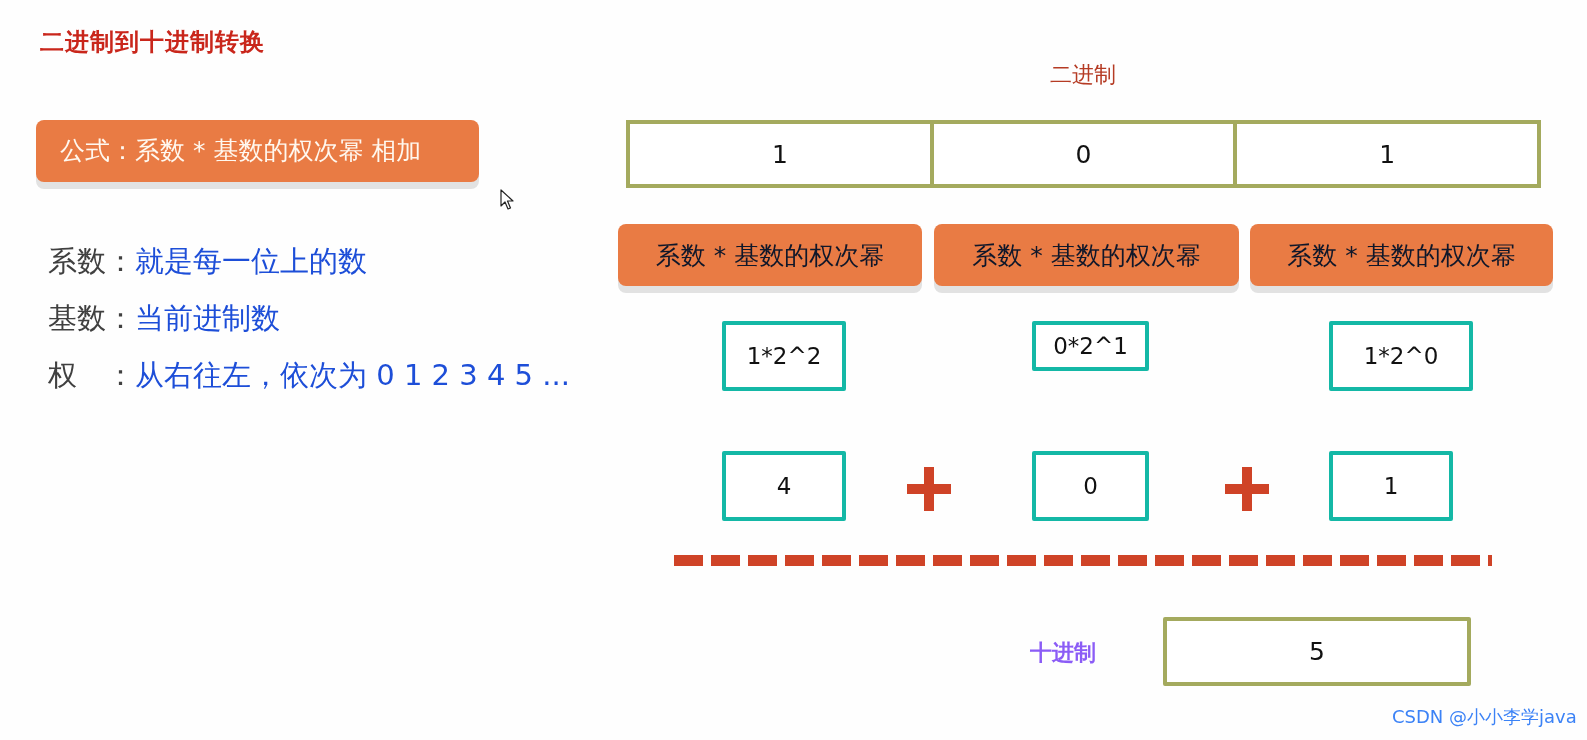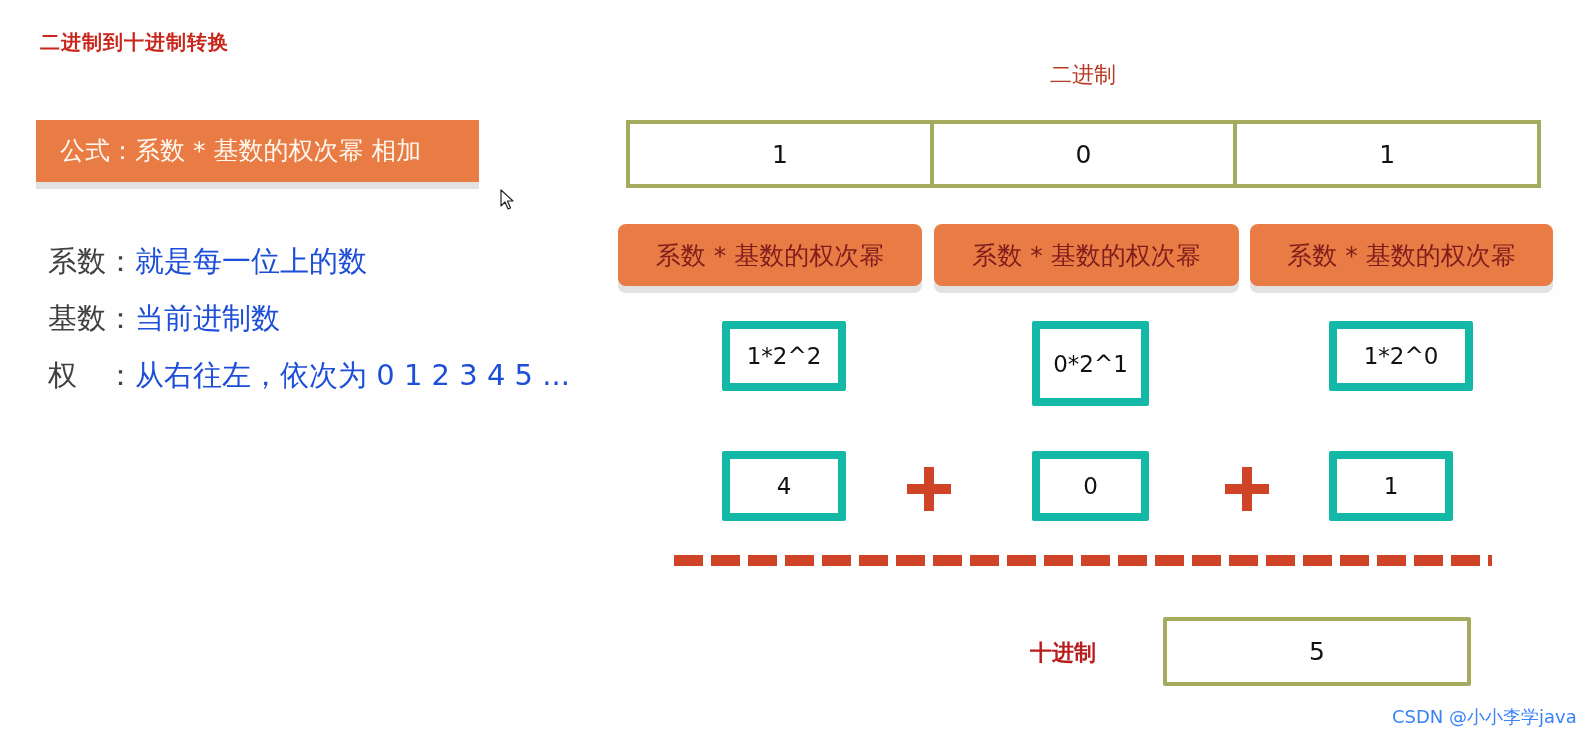--- a/index.html
+++ b/index.html
@@ -12,31 +12,31 @@
       width: 1587px;
       height: 740px;
       overflow: hidden;
       font-family: "DejaVu Sans", "Liberation Sans", sans-serif;
       color: #222;
     }
     .abs { position: absolute; }
 
     .title {
       left: 40px; top: 22px;
-      font-size: 20px; font-weight: bold;
+      font-size: 24px; font-weight: bold;
       color: #c9261b;
       letter-spacing: 1px;
       line-height: 40px;
     }
 
     .formula-box {
       left: 36px; top: 120px;
       width: 443px; height: 62px;
       background: #e97b44;
-      border-radius: 0;
+      border-radius: 8px;
       box-shadow: 0 7px 0 #e2e2e2;
       color: #fff8ef;
       font-size: 25px;
       line-height: 62px;
       padding-left: 24px;
       box-sizing: border-box;
       white-space: nowrap;
     }
 
     .cursor {
@@ -74,28 +74,28 @@
       font-size: 25px; color: #111;
       background: #fff;
     }
     .binary-cell:first-child { margin-left: 0; }
 
     .coef-label {
       top: 224px; height: 62px;
       background: #e97b44;
       border-radius: 8px;
       box-shadow: 0 7px 0 #e2e2e2;
-      color: #7f1d1d;
+      color: #0f172a;
       font-size: 25px;
       display: flex; align-items: center; justify-content: center;
       white-space: nowrap;
     }
 
     .gray-box {
-      border: 8px solid #14b8a6;
+      border: 4px solid #14b8a6;
       background: #fff;
       box-sizing: border-box;
       display: flex; align-items: center; justify-content: center;
       font-size: 23px; color: #111;
       border-radius: 2px;
     }
 
     .plus {
       width: 44px; height: 44px;
     }
@@ -109,21 +109,21 @@
 
     .dash-line {
       left: 674px; top: 555px;
       width: 818px; height: 11px;
       background: repeating-linear-gradient(to right, #cf4327 0 29px, transparent 29px 37px);
     }
 
     .decimal-label {
       left: 1030px; top: 638px;
       font-size: 22px; font-weight: bold;
-      color: #b91c1c;
+      color: #8b5cf6;
     }
     .decimal-box {
       left: 1163px; top: 617px;
       width: 308px; height: 69px;
       border: 4px solid #a4aa5e;
       box-sizing: border-box;
       display: flex; align-items: center; justify-content: center;
       font-size: 25px; color: #111;
       background: #fff;
       border-radius: 2px;
@@ -163,21 +163,21 @@
   <div class="binary-cell">1</div>
   <div class="binary-cell">0</div>
   <div class="binary-cell">1</div>
 </div>
 
 <div class="abs coef-label" style="left:618px; width:304px;">系数 * 基数的权次幂</div>
 <div class="abs coef-label" style="left:934px; width:305px;">系数 * 基数的权次幂</div>
 <div class="abs coef-label" style="left:1250px; width:303px;">系数 * 基数的权次幂</div>
 
 <div class="abs gray-box" style="left:722px; top:321px; width:124px; height:70px;">1*2^2</div>
-<div class="abs gray-box" style="left:1032px; top:321px; width:117px; height:85px;">0*2^1</div>
+<div class="abs gray-box" style="left:1032px; top:321px; width:117px; height:50px;">0*2^1</div>
 <div class="abs gray-box" style="left:1329px; top:321px; width:144px; height:70px;">1*2^0</div>
 
 <div class="abs gray-box" style="left:722px; top:451px; width:124px; height:70px;">4</div>
 <div class="abs plus" style="left:907px; top:467px;"></div>
 <div class="abs gray-box" style="left:1032px; top:451px; width:117px; height:70px;">0</div>
 <div class="abs plus" style="left:1225px; top:467px;"></div>
 <div class="abs gray-box" style="left:1329px; top:451px; width:124px; height:70px;">1</div>
 
 <div class="abs dash-line"></div>
 

